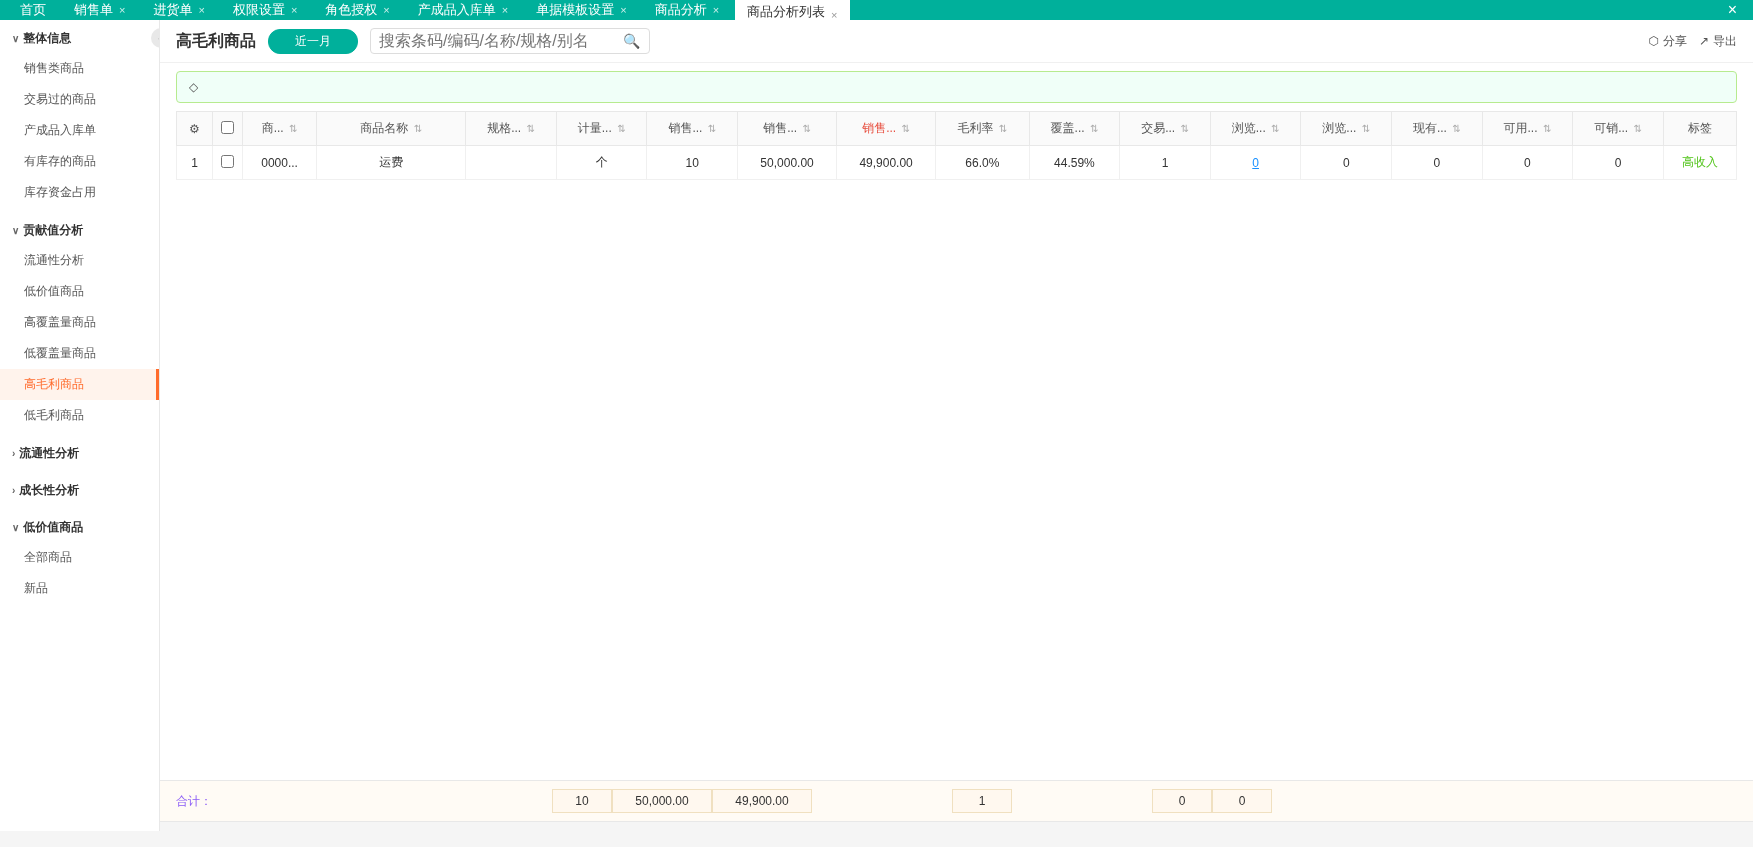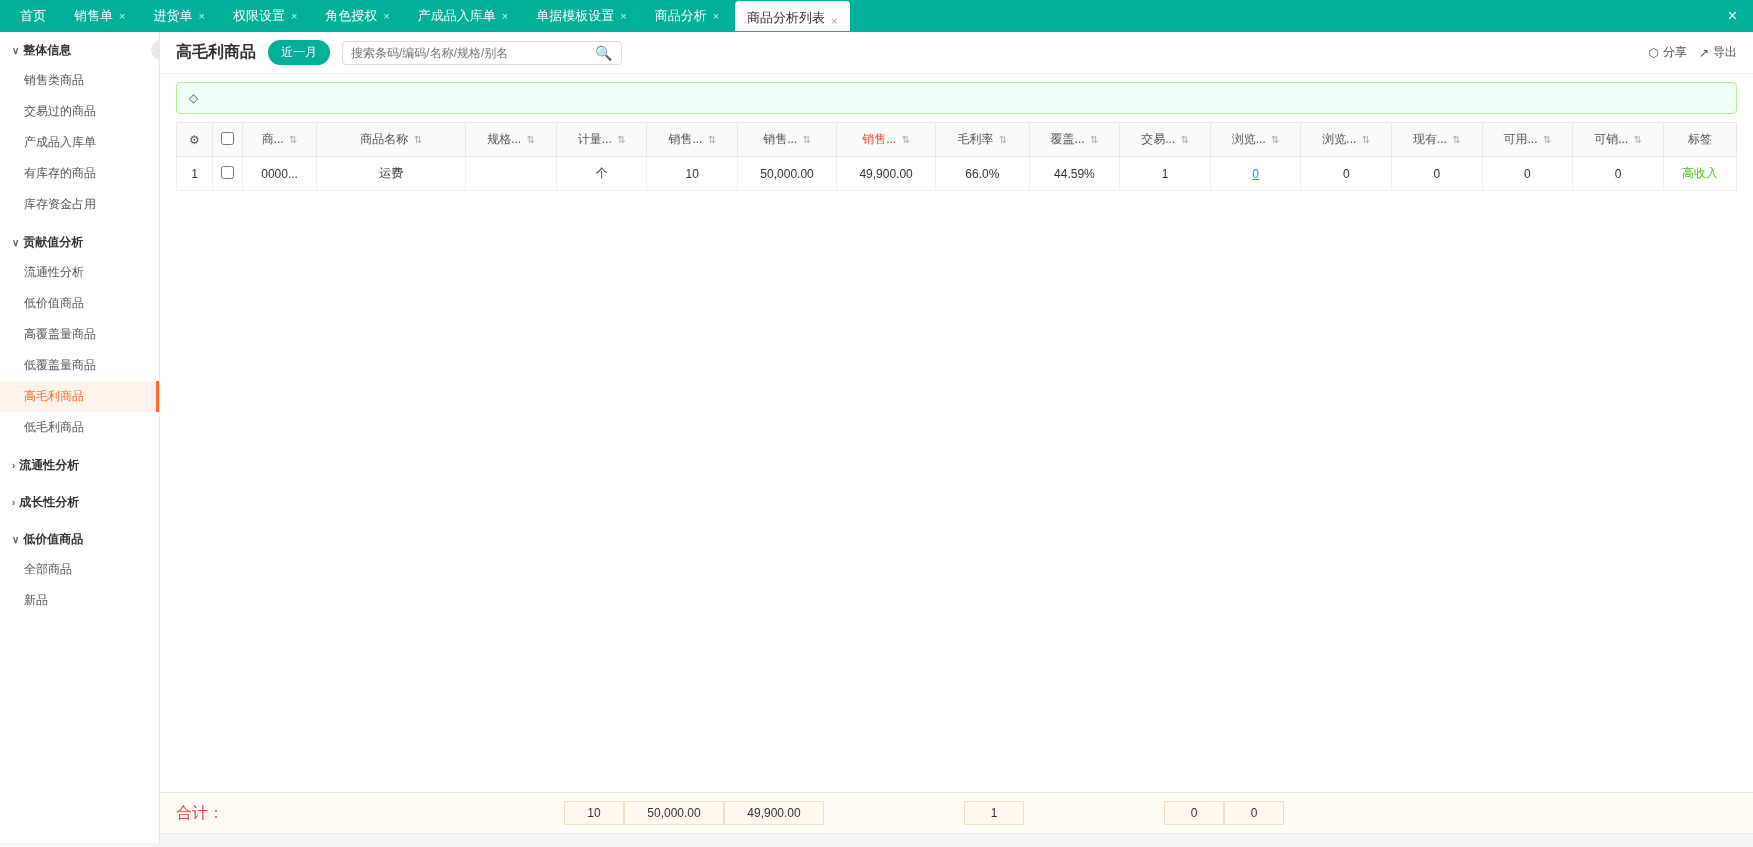--- a/index.html
+++ b/index.html
@@ -3,21 +3,21 @@
   <meta charset="utf-8">
   <style>
     * { margin: 0; padding: 0; box-sizing: border-box; }
     body { font-family: 'Microsoft YaHei', Arial, sans-serif; font-size: 12px; background: #f5f5f5; color: #333; width: 1753px; height: 847px; overflow: hidden; }
 
     
     .top-nav {
       display: flex;
       align-items: center;
       background: #00b09b;
-      height: 32px;
+      height: 20px;
       padding: 0 8px;
       color: white;
       gap: 4px;
       flex-shrink: 0;
     }
     .nav-tab {
       display: flex;
       align-items: center;
       padding: 4px 12px;
       border-radius: 4px 4px 0 0;
@@ -121,21 +121,21 @@
       border-bottom: 1px solid #f0f0f0;
       gap: 12px;
       flex-shrink: 0;
     }
     .content-title {
       font-size: 16px;
       font-weight: bold;
       color: #333;
     }
     .time-filter-btn {
-      padding: 3px 12px;
+      padding: 3px 26px;
       border: 1px solid #00b09b;
       border-radius: 12px;
       color: #00b09b;
       cursor: pointer;
       font-size: 12px;
       background: white;
     }
     .time-filter-btn.active {
       background: #00b09b;
       color: white;
@@ -146,21 +146,21 @@
       border: 1px solid #ddd;
       border-radius: 4px;
       padding: 3px 8px;
       gap: 4px;
       flex: 1;
       max-width: 280px;
     }
     .search-box input {
       border: none;
       outline: none;
-      font-size: 12px;
+      font-size: 16px;
       color: #999;
       width: 100%;
       background: transparent;
     }
     .search-icon { color: #999; font-size: 14px; cursor: pointer; }
     .header-actions {
       margin-left: auto;
       display: flex;
       gap: 12px;
     }
@@ -227,21 +227,21 @@
     
     .table-footer {
       border-top: 1px solid #e8e8e8;
       padding: 8px 16px;
       background: #fffbf5;
       display: flex;
       align-items: center;
       gap: 20px;
       flex-shrink: 0;
     }
-    .footer-label { color: #ef4444; font-size: 16px; }
+    .footer-label { color: #8b5cf6; font-size: 12px; }
     .footer-cells {
       display: flex;
       flex: 1;
       gap: 0;
     }
     .footer-cell {
       padding: 4px 8px;
       background: #fff8ef;
       border: 1px solid #f0e0c0;
       font-size: 12px;

